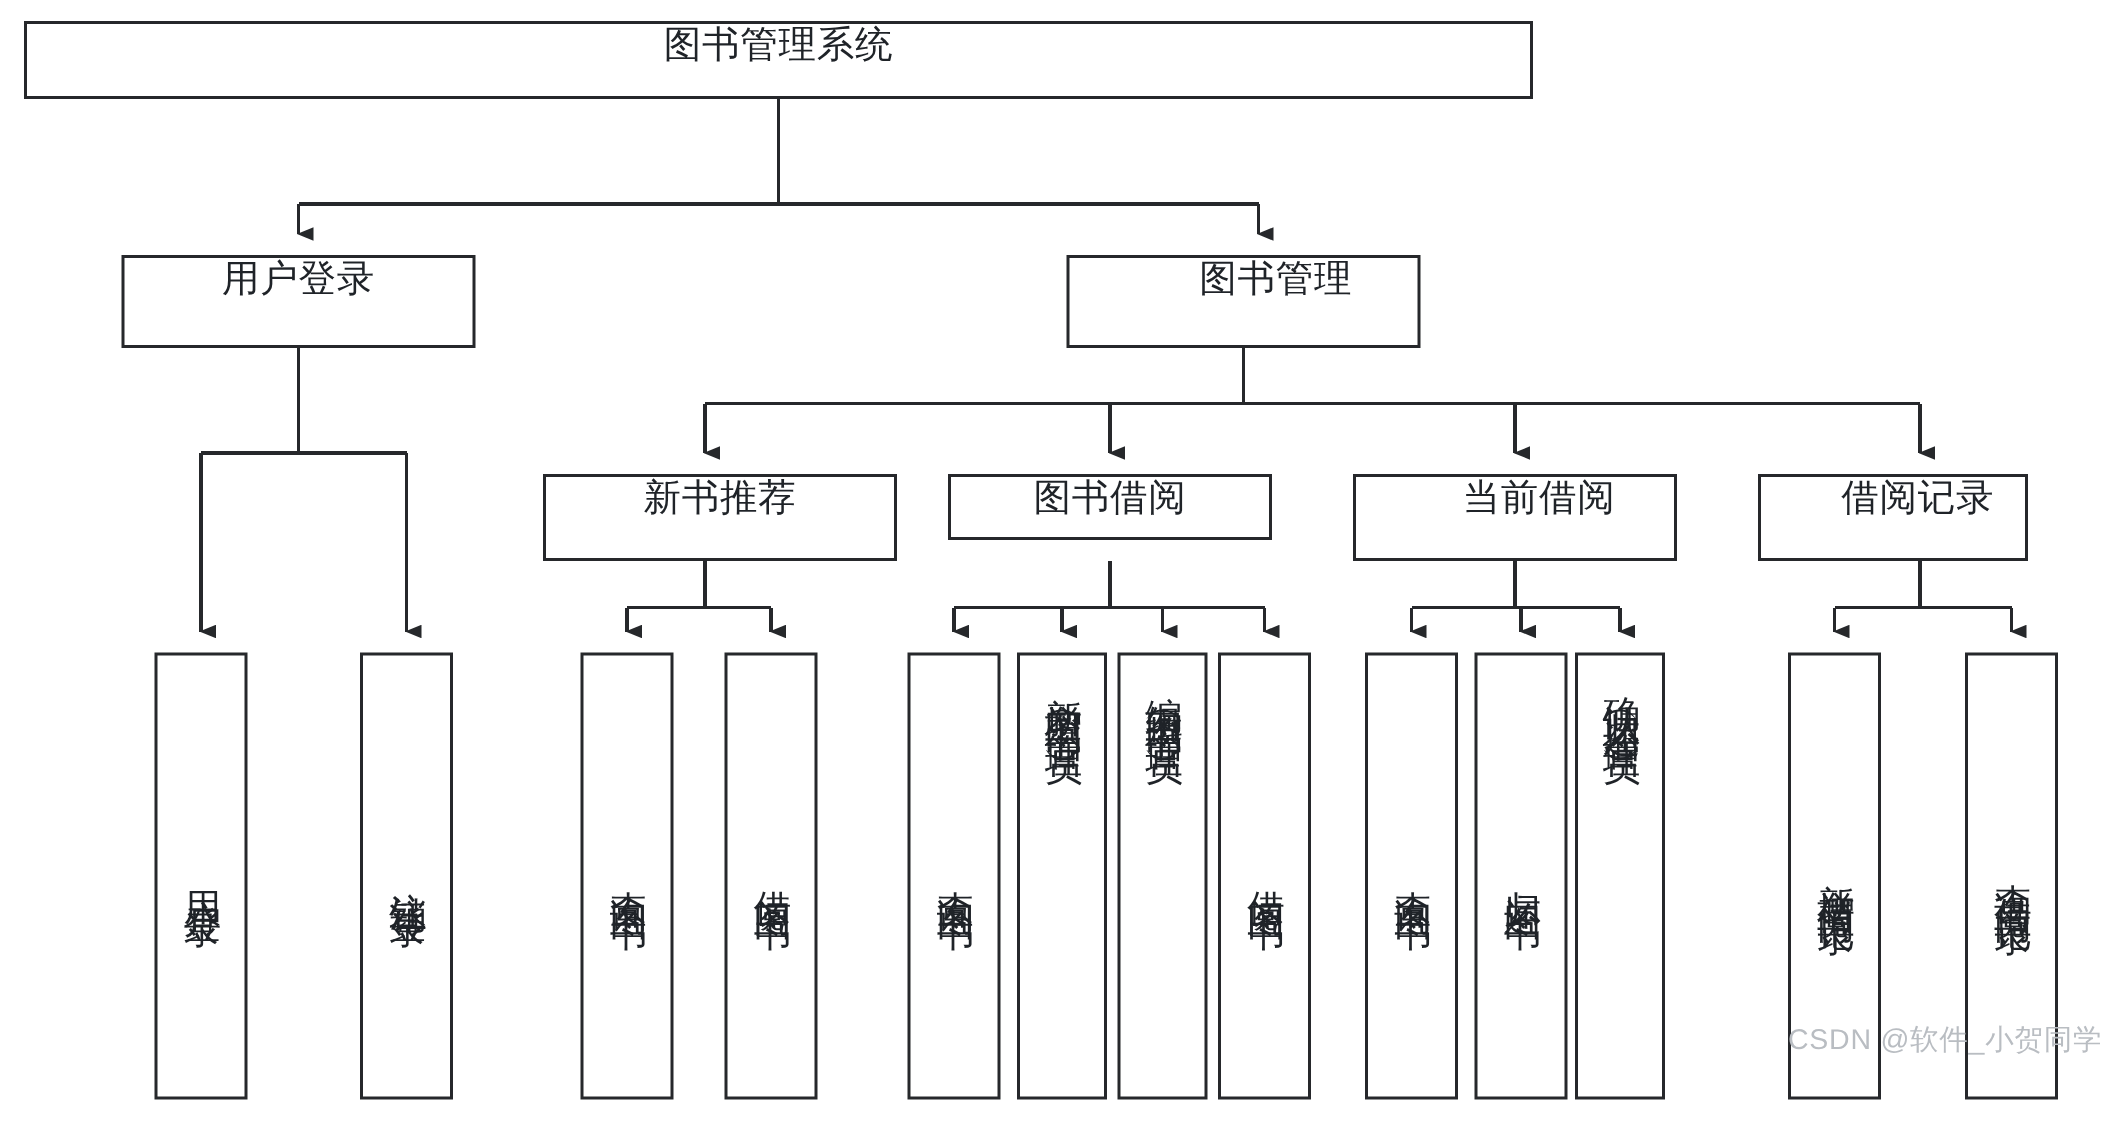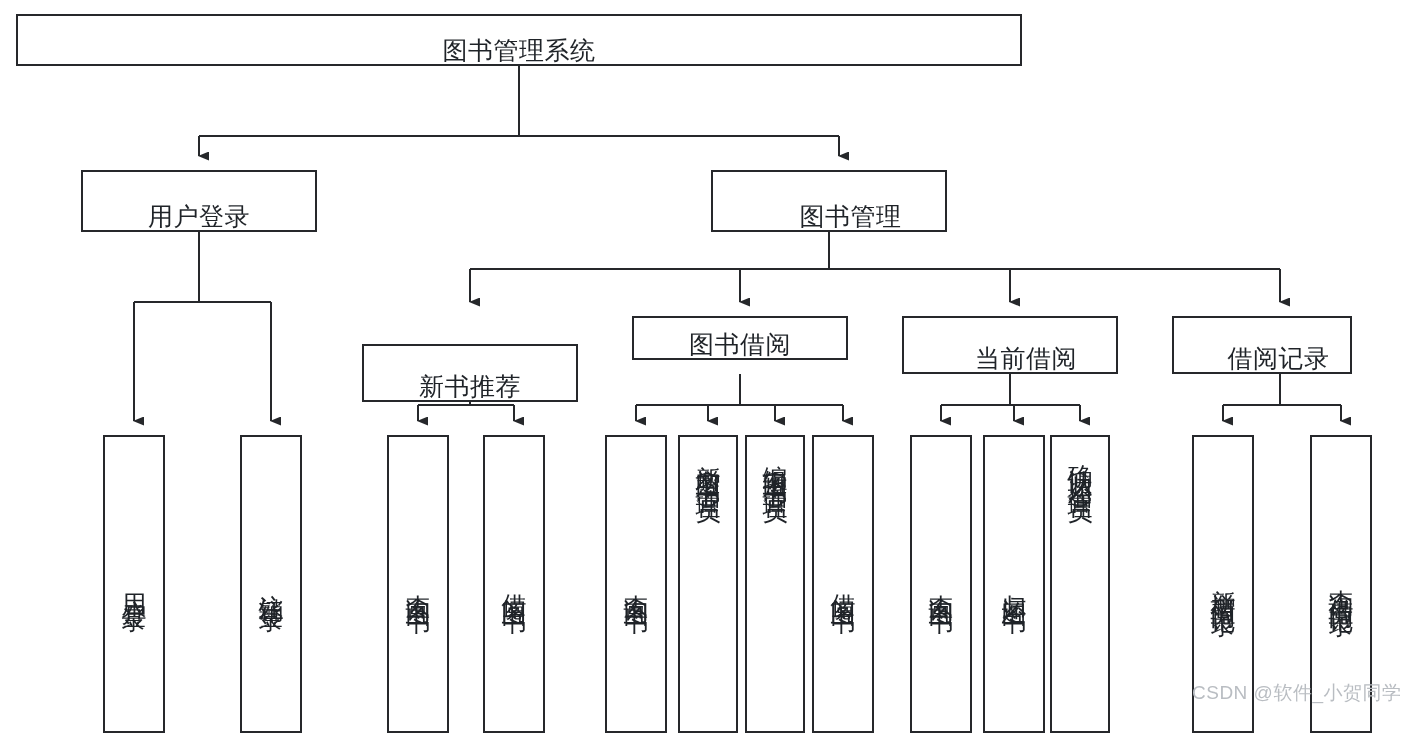--- a/index.html
+++ b/index.html
@@ -23,21 +23,21 @@
     top: 0;
     width: 1405px;
     height: 747px;
   }
   .node-box {
     position: absolute;
     box-sizing: border-box;
     background: #ffffff;
     border: 2px solid #26282b;
     display: flex;
-    align-items: flex-end;
+    align-items: flex-start;
     justify-content: center;
     overflow: hidden;
   }
   .node-label {
     color: #1f2328;
     font-size: 25px;
     line-height: 1.12;
     letter-spacing: 0.5px;
     white-space: nowrap;
     text-align: center;
@@ -128,21 +128,21 @@
     <span class="node-label">图书管理系统</span>
   </div>
 
   <div class="node-box" id="node-l2-0" style="left: 81px; top: 170px; width: 236px; height: 62px;">
     <span class="node-label">用户登录</span>
   </div>
   <div class="node-box" id="node-l2-1" style="left: 711px; top: 170px; width: 236px; height: 62px; padding-left: 43px;">
     <span class="node-label">图书管理</span>
   </div>
 
-  <div class="node-box" id="node-l3-0" style="left: 362px; top: 316px; width: 216px; height: 58px; margin-top: 28px;">
+  <div class="node-box" id="node-l3-0" style="left: 362px; top: 316px; width: 236px; height: 58px;">
     <span class="node-label">新书推荐</span>
   </div>
   <div class="node-box" id="node-l3-1" style="left: 632px; top: 316px; width: 216px; height: 44px;">
     <span class="node-label">图书借阅</span>
   </div>
   <div class="node-box" id="node-l3-2" style="left: 902px; top: 316px; width: 216px; height: 58px; padding-left: 32px;">
     <span class="node-label">当前借阅</span>
   </div>
   <div class="node-box" id="node-l3-3" style="left: 1172px; top: 316px; width: 180px; height: 58px; padding-left: 33px;">
     <span class="node-label">借阅记录</span>

